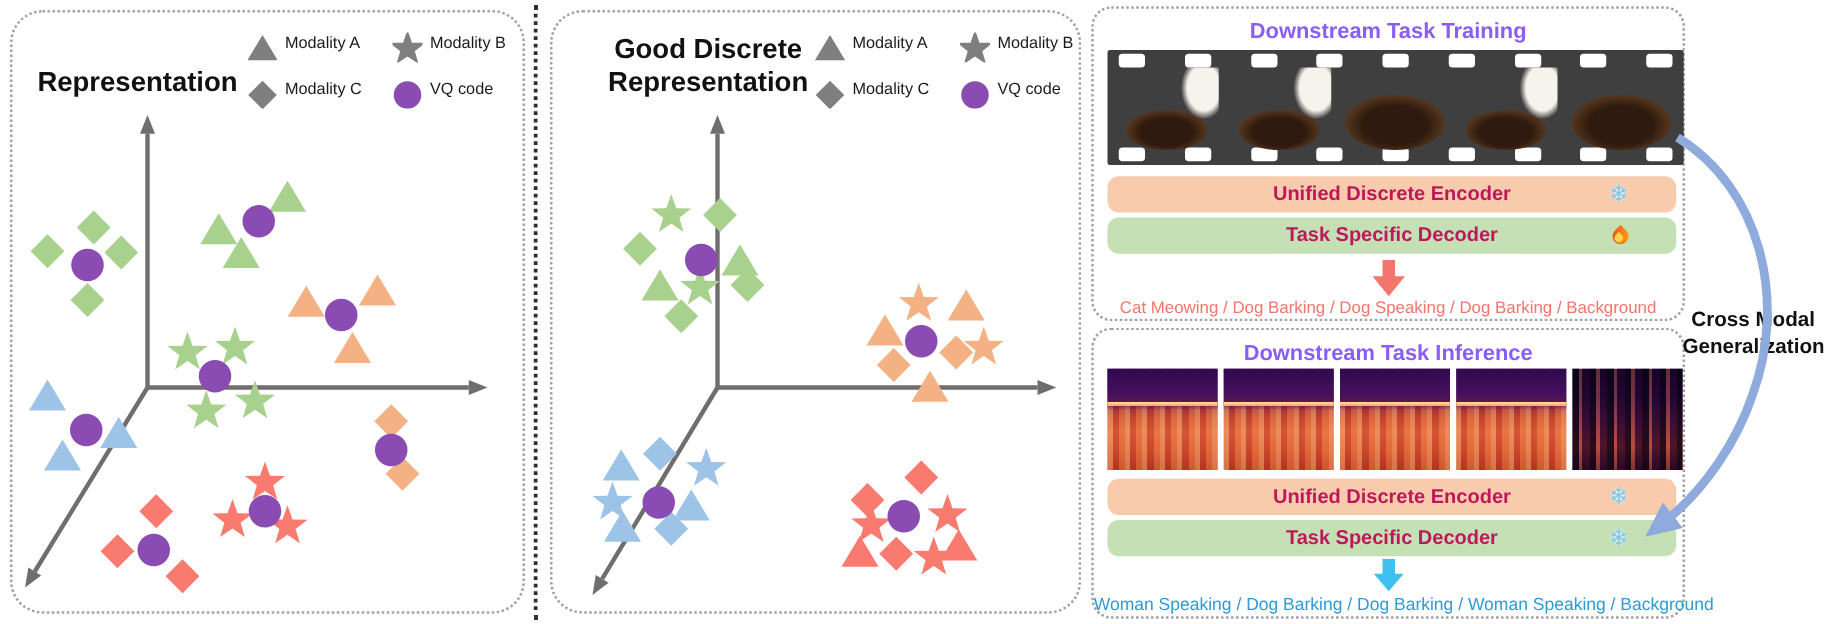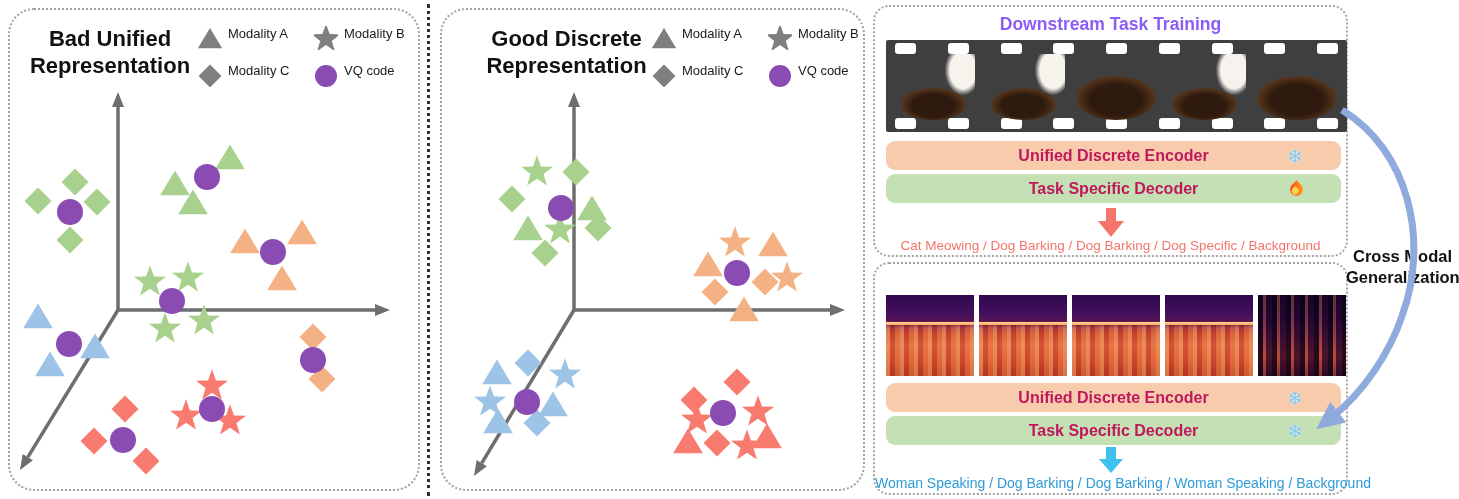--- a/index.html
+++ b/index.html
@@ -91,21 +91,21 @@
   .curve-arrow{stroke:var(--c-curve,#8faadc);}
   #cmHead path{fill:var(--c-curve,#8faadc);}
 </style>
 </head>
 <body>
 
 <div id="canvas">
 
   <div class="panel scatter" id="panel-bad">
     <div class="scatter-title">
-      <span>Bad Unified</span><br>
+      <br>
       <span>Representation</span>
     </div>
     <div class="scatter-legend">
         <div class="legend-item">
           <svg width="24" height="24">
             <polygon points="12,2 -0.10000000000000142,22.240000000000002 24.1,22.240000000000002" fill="#7f7f7f"></polygon>
           </svg>
           <span>Modality A</span>
         </div>
         <div class="legend-item">
@@ -201,24 +201,25 @@
       <span class="bar-label">Unified Discrete Encoder</span>
       <span class="bar-icon snowflake">❄</span>
     </div>
     <div class="bar bar-decoder">
       <span class="bar-label">Task Specific Decoder</span>
       <span class="bar-icon"><i class="flame"></i></span>
     </div>
     <svg class="block-arrow" width="28" height="30" viewBox="0 0 28 30">
       <polygon class="arrow-salmon" points="9,0 19,0 19,13 27,13 14,29 1,13 9,13"></polygon>
     </svg>
-    <div class="output-text">Cat Meowing /  Dog Barking /  Dog Barking /  Dog Specific /  Background</div>
+    <div class="output-text">Cat Meowing /  Dog Barking /  Dog Speaking /  Dog Barking /  Background</div>
   </div>
 
   <div class="panel flowbox" id="panel-inference">
+    <div class="flow-title">Downstream Task Inference</div>
     <div class="spectro-row">
         <div class="sframe"></div>
         <div class="sframe"></div>
         <div class="sframe"></div>
         <div class="sframe"></div>
         <div class="sframe dark"></div>
       </div>
     <div class="bar bar-encoder">
       <span class="bar-label">Unified Discrete Encoder</span>
       <span class="bar-icon snowflake">❄</span>

